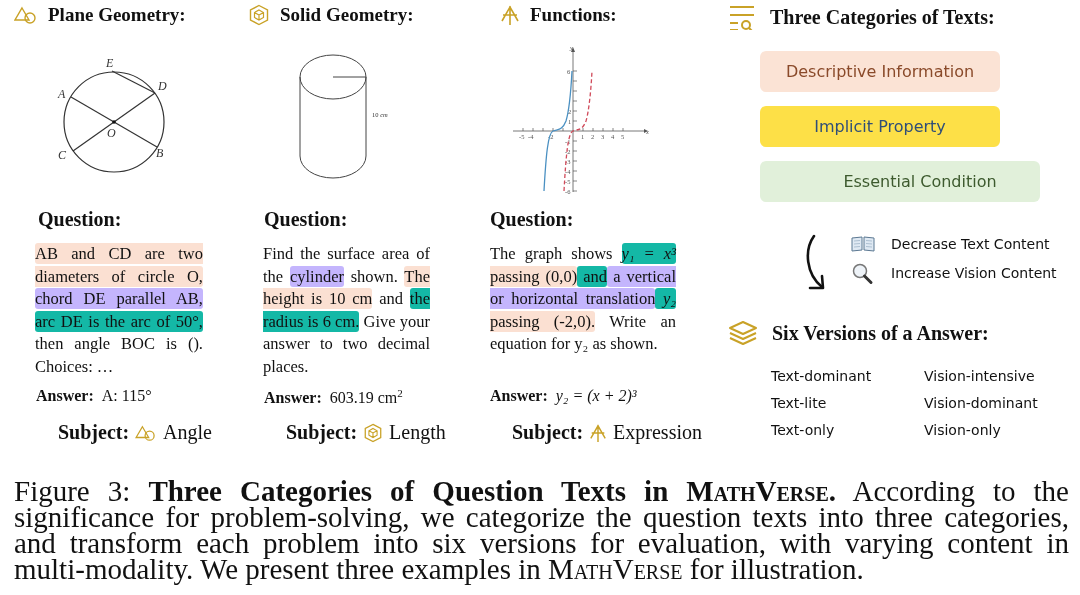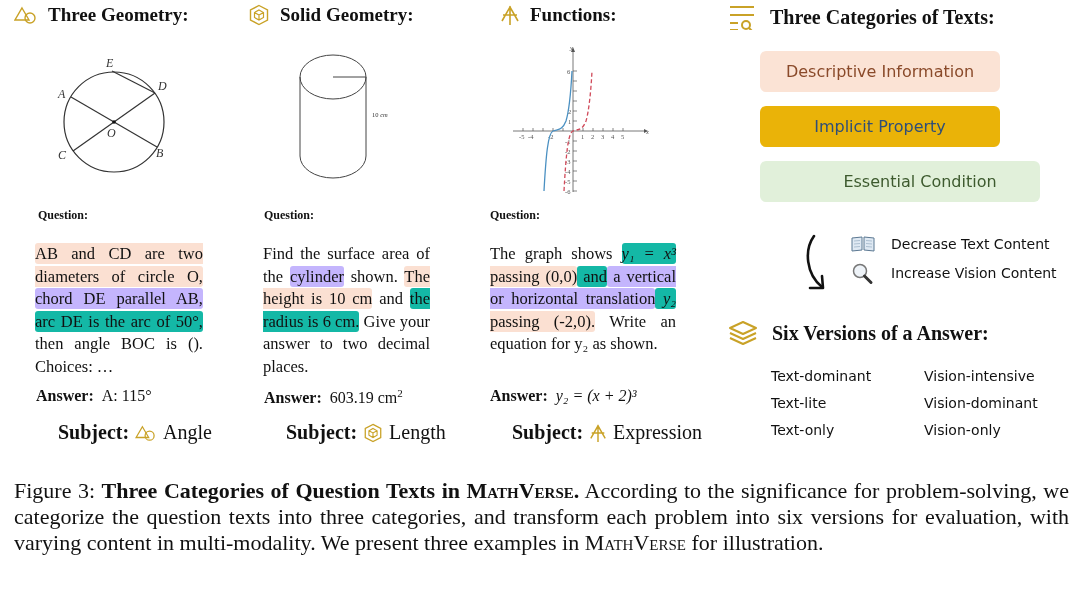--- a/index.html
+++ b/index.html
@@ -1,45 +1,45 @@
 <!DOCTYPE html>
 <html><head>
 <meta charset="utf-8">
 <style>
   html, body { margin:0; padding:0; background:#ffffff; }
   body { width:1080px; height:595px; position:relative; overflow:hidden; font-family:"Liberation Serif", "DejaVu Serif", serif; color:#111; }
   .abs { position:absolute; }
   .hdr { font-weight:bold; font-size:19px; white-space:nowrap; display:flex; align-items:center; gap:10px; }
   .hdr svg { flex:none; }
-  .qlabel { font-weight:bold; font-size:12px; }
+  .qlabel { font-weight:bold; font-size:20px; }
   .qtext { font-size:16.5px; line-height:22.6px; width:182px; text-align:justify; }
   .qtext span.hl { border-radius:3px; padding:1px 0; }
   .hl-o { background:#fbe0d2; }
   .hl-b { background:#c4b5fd; }
   .hl-g { background:#14b8a6; }
   .ans { font-size:16px; white-space:nowrap; }
   .ans b { margin-right:8px;text-align:right; }
   .subj { font-size:20px; white-space:nowrap; display:flex; align-items:center; gap:6px;margin-left:22px; }
   .pill { position:absolute; left:760px; width:240px; height:41px; border-radius:6px; display:flex; align-items:center; justify-content:center; font-family:"DejaVu Sans", sans-serif; font-size:16px; }
   .pill-o { background:#fbe3d5; color:#8a4a2a; top:51px; }
-  .pill-b { background:#eab308; color:#2f4e78; top:106px; }
+  .pill-b { background:#fde047; color:#2f4e78; top:106px; }
   .pill-g { background:#e1f0da; color:#3d5a2e; top:161px;padding-left:40px; }
   .hand { font-family:"DejaVu Sans", sans-serif; font-size:14px; color:#111; white-space:nowrap; }
-  .caption { left:14px; top:478px; width:1055px; font-size:22px; line-height:26px; text-align:justify; }
+  .caption { left:14px; top:478px; width:1055px; font-size:29px; line-height:26px; text-align:justify; }
   .sc { font-variant:small-caps; }
 </style>
 </head>
 <body>
 
 <div class="abs hdr" style="left:14px; top:4px;">
   <svg width="24" height="20" viewBox="0 0 24 20">
     <path d="M8 3 L15 15 L1 15 Z" fill="none" stroke="#c9a227" stroke-width="1.4"></path>
     <circle cx="16" cy="13" r="5" fill="none" stroke="#c9a227" stroke-width="1.4"></circle>
   </svg>
-  <span>Three Geometry:</span>
+  <span>Plane Geometry:</span>
 </div>
 
 <svg class="abs" style="left:50px; top:50px;" width="130" height="130" viewBox="0 0 130 130">
   <circle cx="64" cy="72" r="50" fill="none" stroke="#333" stroke-width="1.2"></circle>
   <line x1="21" y1="47" x2="107" y2="97" stroke="#333" stroke-width="1.2"></line>
   <line x1="23" y1="101" x2="105" y2="43" stroke="#333" stroke-width="1.2"></line>
   <line x1="62" y1="21" x2="105" y2="43" stroke="#333" stroke-width="1.2"></line>
   <circle cx="64" cy="72" r="1.8" fill="#111"></circle>
   <text x="56" y="17" font-family="Liberation Serif, serif" font-style="italic" font-size="12" fill="#333">E</text>
   <text x="108" y="40" font-family="Liberation Serif, serif" font-style="italic" font-size="12" fill="#333">D</text>

